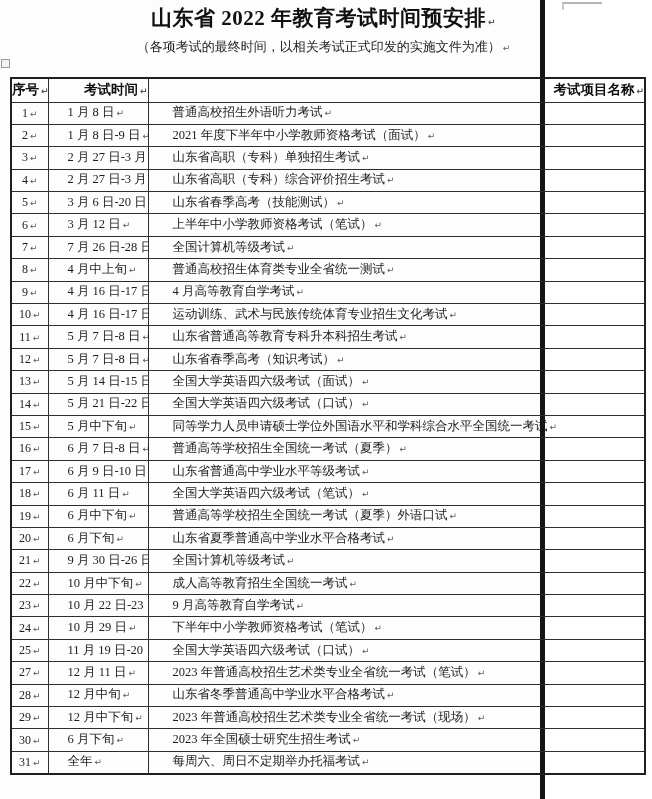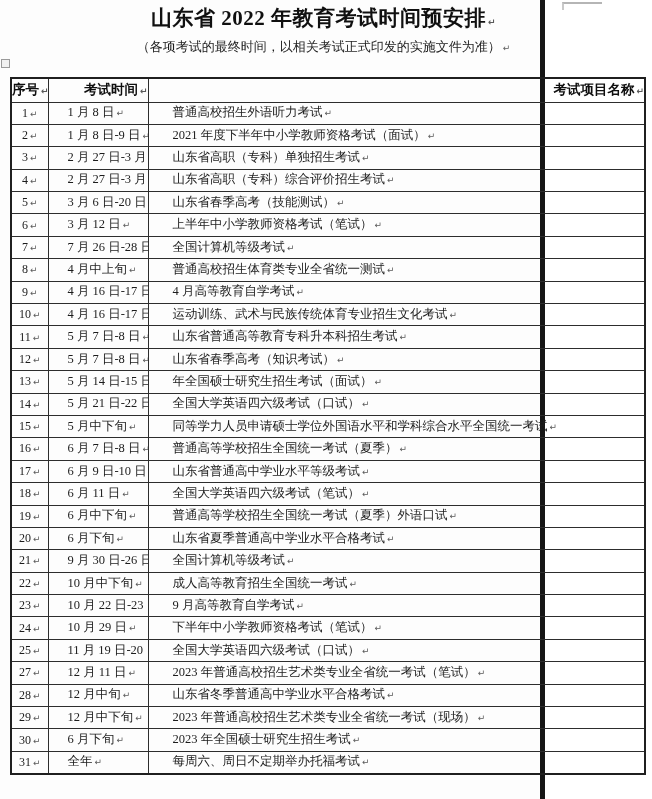--- a/index.html
+++ b/index.html
@@ -169,21 +169,21 @@
     <td class="c-name"><span class="txt">山东省普通高等教育专科升本科招生考试</span><span class="pmark">↵</span></td>
   </tr>
         <tr>
     <td class="c-no"><span class="txt">12</span><span class="pmark">↵</span></td>
     <td class="c-time"><span class="txt">5 月 7 日-8 日</span><span class="pmark">↵</span></td>
     <td class="c-name"><span class="txt">山东省春季高考（知识考试）</span><span class="pmark">↵</span></td>
   </tr>
         <tr>
     <td class="c-no"><span class="txt">13</span><span class="pmark">↵</span></td>
     <td class="c-time"><span class="txt">5 月 14 日-15 日</span><span class="pmark">↵</span></td>
-    <td class="c-name"><span class="txt">年全国硕士研究生招生考试（面试）</span><span class="pmark">↵</span></td>
+    <td class="c-name"><span class="txt">全国大学英语四六级考试（面试）</span><span class="pmark">↵</span></td>
   </tr>
         <tr>
     <td class="c-no"><span class="txt">14</span><span class="pmark">↵</span></td>
     <td class="c-time"><span class="txt">5 月 21 日-22 日</span><span class="pmark">↵</span></td>
     <td class="c-name"><span class="txt">全国大学英语四六级考试（口试）</span><span class="pmark">↵</span></td>
   </tr>
         <tr>
     <td class="c-no"><span class="txt">15</span><span class="pmark">↵</span></td>
     <td class="c-time"><span class="txt">5 月中下旬</span><span class="pmark">↵</span></td>
     <td class="c-name"><span class="txt">同等学力人员申请硕士学位外国语水平和学科综合水平全国统一考试</span><span class="pmark">↵</span></td>

